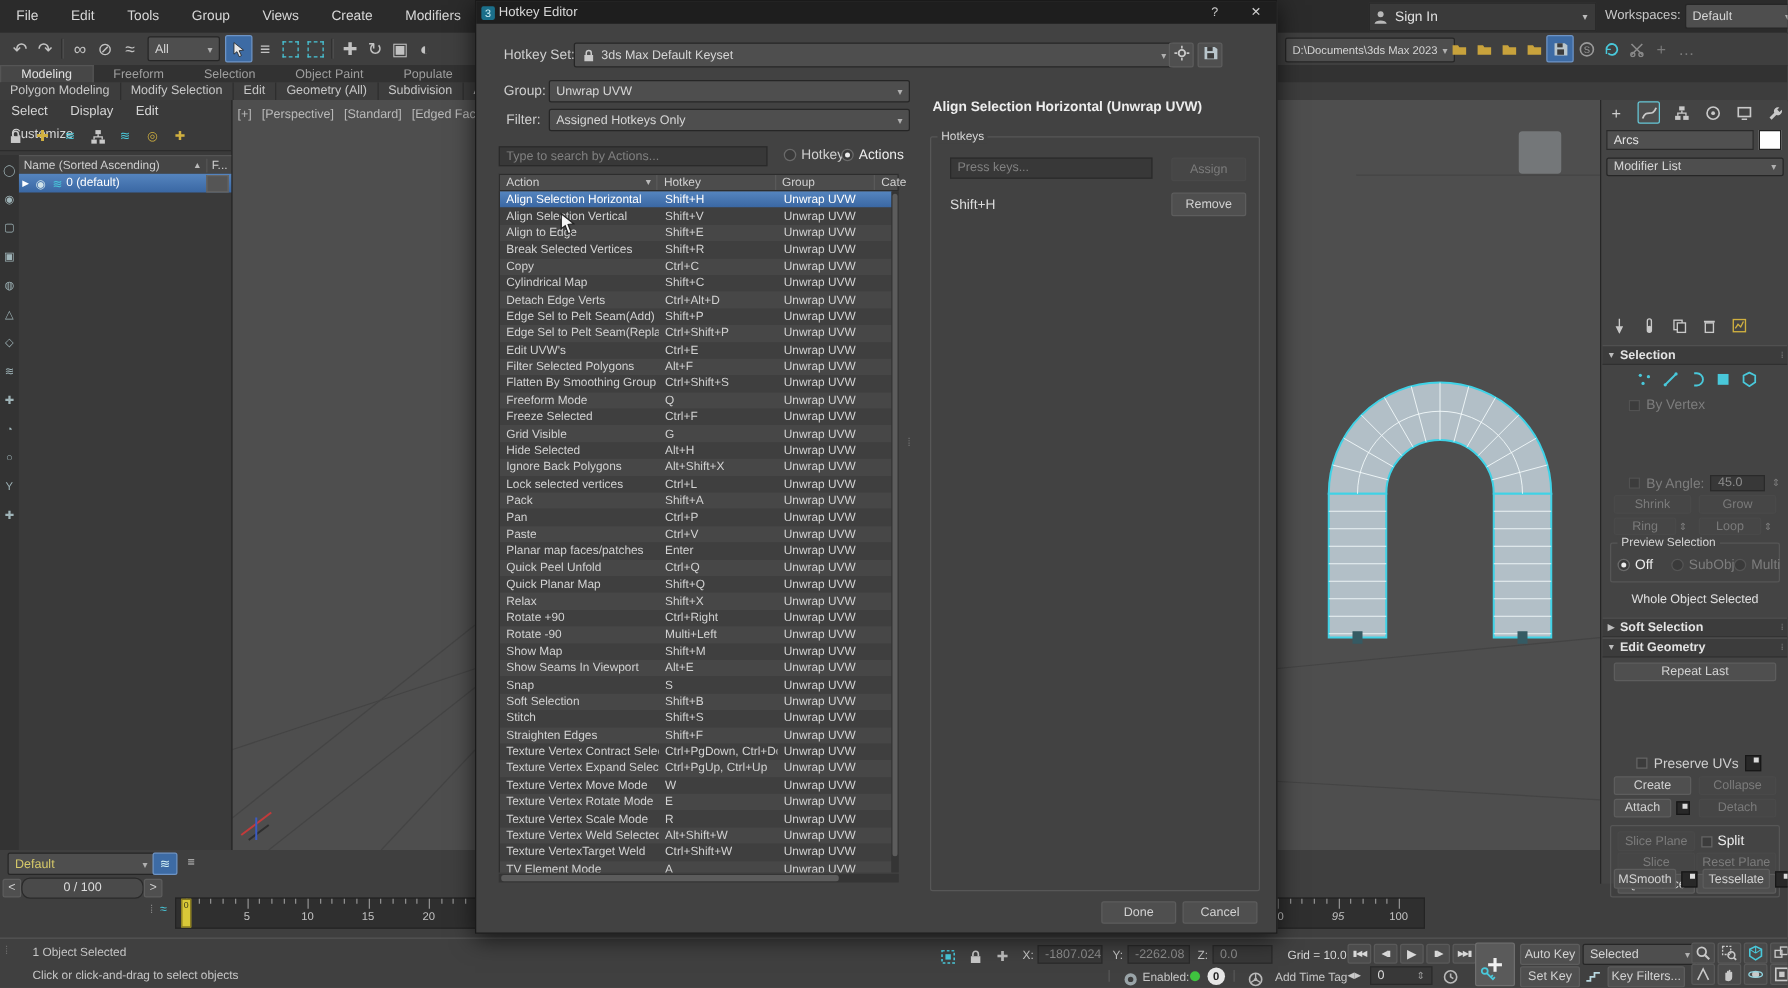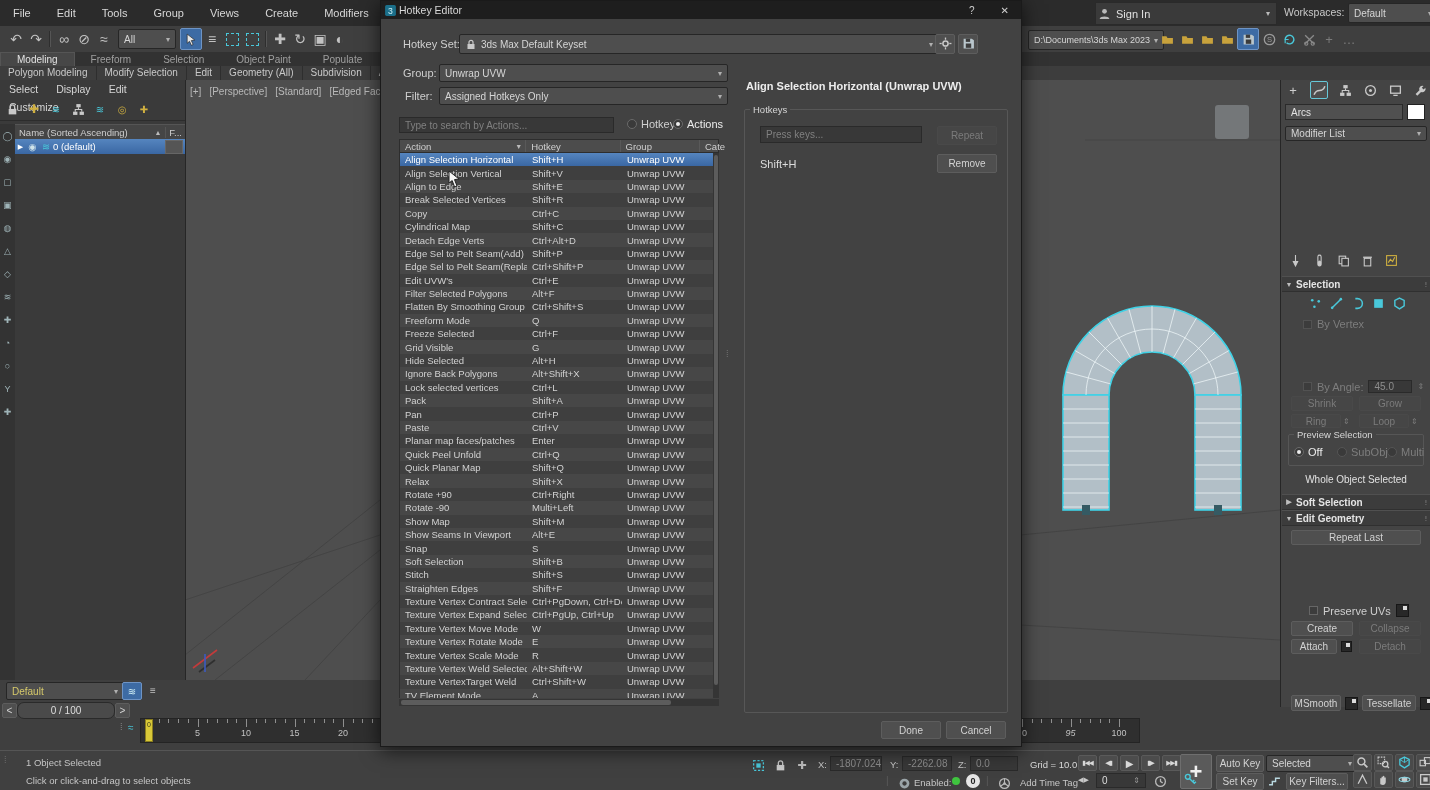--- a/index.html
+++ b/index.html
@@ -547,20 +547,41 @@
   <div class="btn dis abs cp" style="left:78px;top:541px;width:62px;height:15px">
       <span>Collapse</span>
     </div>
   <div class="btn abs cp" style="left:10px;top:559px;width:46px;height:15px">
       <span>Attach</span>
     </div>
   <span class="sbox abs cp" style="left:60px;top:561px"></span>
   <div class="btn dis abs cp" style="left:78px;top:559px;width:62px;height:15px">
       <span>Detach</span>
     </div>
+  <div class="grp" style="left:7px;top:580px;width:136px;height:58px">
+    <div class="btn dis abs" style="left:5px;top:4px;width:60px;height:14px">
+        <span>Slice Plane</span>
+      </div>
+    <div class="row" style="position:absolute;left:72px;top:6px;gap:4px">
+        <span class="cb"></span>
+        <span class="lbl" style="color:#ececec">Split</span>
+      </div>
+    <div class="btn dis abs" style="left:5px;top:21px;width:60px;height:14px">
+        <span>Slice</span>
+      </div>
+    <div class="btn dis abs" style="left:68px;top:21px;width:62px;height:14px">
+        <span>Reset Plane</span>
+      </div>
+    <div class="btn abs" style="left:5px;top:38px;width:60px;height:14px">
+        <span>QuickSlice</span>
+      </div>
+    <div class="btn abs" style="left:68px;top:38px;width:62px;height:14px">
+        <span>Cut</span>
+      </div>
+  </div>
   <div class="cp row" style="left:10px;top:615px;gap:4px">
     <div class="btn" style="width:48px;height:14px">
         <span>MSmooth</span>
       </div>
     <span class="sbox"></span>
     <div class="btn" style="width:52px;height:14px">
         <span>Tessellate</span>
       </div>
     <span class="sbox"></span>
   </div>
@@ -1158,21 +1179,21 @@
     <div style="position:absolute;top:1px;left:2px;width:270px;height:5px;background:#5c5c5c;border-radius:2px"></div>
   </div>
 
   <span class="abs" style="left:345px;top:348px;color:#777;font-size:9px">⁞</span>
 
   <div class="abs" style="left:365px;top:79px;font-size:11px;font-weight:bold;color:#ededed">Align Selection Horizontal (Unwrap UVW)</div>
   <div class="grp" style="left:363px;top:108px;width:264px;height:604px;border-color:#575757">
     <span class="gl" style="background:#424242">Hotkeys</span>
     <input class="inp" style="position: absolute; left: 15px; top: 16px; width: 162px; height: 17px;" placeholder="Press keys...">
     <div class="btn dis" style="position:absolute;left:192px;top:16px;width:58px;height:17px">
-        <span>Repeat</span>
+        <span>Assign</span>
       </div>
     <span class="lbl" style="position:absolute;left:15px;top:48px;color:#dcdcdc">Shift+H</span>
     <div class="btn" style="position:absolute;left:192px;top:44px;width:58px;height:17px">
         <span>Remove</span>
       </div>
   </div>
 
   <div class="abs btn" style="left:500px;top:720px;width:58px;height:16px">
       <span>Done</span>
     </div>

